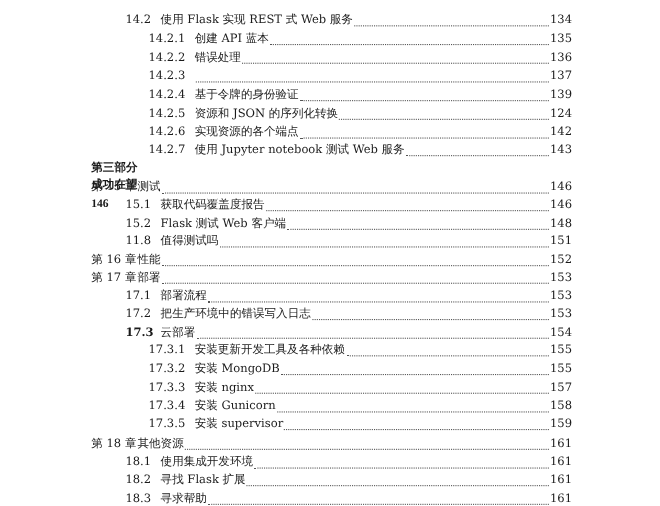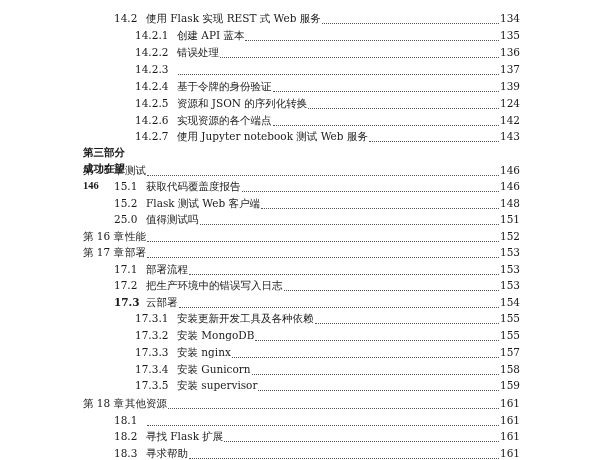--- a/index.html
+++ b/index.html
@@ -84,21 +84,21 @@
       <span class="dots"></span>
       <span class="page">146</span>
     </div>
     <div class="row" style="left: 114px; top: 185px; width: 406px;">
       <span class="num" style="width: 28px; margin-right: 4px;">15.2</span>
       <span class="title">Flask 测试 Web 客户端</span>
       <span class="dots"></span>
       <span class="page">148</span>
     </div>
     <div class="row" style="left: 114px; top: 201px; width: 406px;">
-      <span class="num" style="width: 28px; margin-right: 4px;">25.0</span>
+      <span class="num" style="width: 28px; margin-right: 4px;">11.8</span>
       <span class="title">值得测试吗</span>
       <span class="dots"></span>
       <span class="page">151</span>
     </div>
     <div class="row" style="left: 83px; top: 218px; width: 437px;">
       <span class="num" style="width: 42px; margin-right: 0px;">第 16 章</span>
       <span class="title">性能</span>
       <span class="dots"></span>
       <span class="page">152</span>
     </div>
@@ -157,20 +157,21 @@
       <span class="page">159</span>
     </div>
     <div class="row" style="left: 83px; top: 385px; width: 437px;">
       <span class="num" style="width: 42px; margin-right: 0px;">第 18 章</span>
       <span class="title">其他资源</span>
       <span class="dots"></span>
       <span class="page">161</span>
     </div>
     <div class="row" style="left: 114px; top: 402px; width: 406px;">
       <span class="num" style="width: 28px; margin-right: 4px;">18.1</span>
+      <span class="title">使用集成开发环境</span>
       <span class="dots"></span>
       <span class="page">161</span>
     </div>
     <div class="row" style="left: 114px; top: 418px; width: 406px;">
       <span class="num" style="width: 28px; margin-right: 4px;">18.2</span>
       <span class="title">寻找 Flask 扩展</span>
       <span class="dots"></span>
       <span class="page">161</span>
     </div>
     <div class="row" style="left: 114px; top: 435px; width: 406px;">

